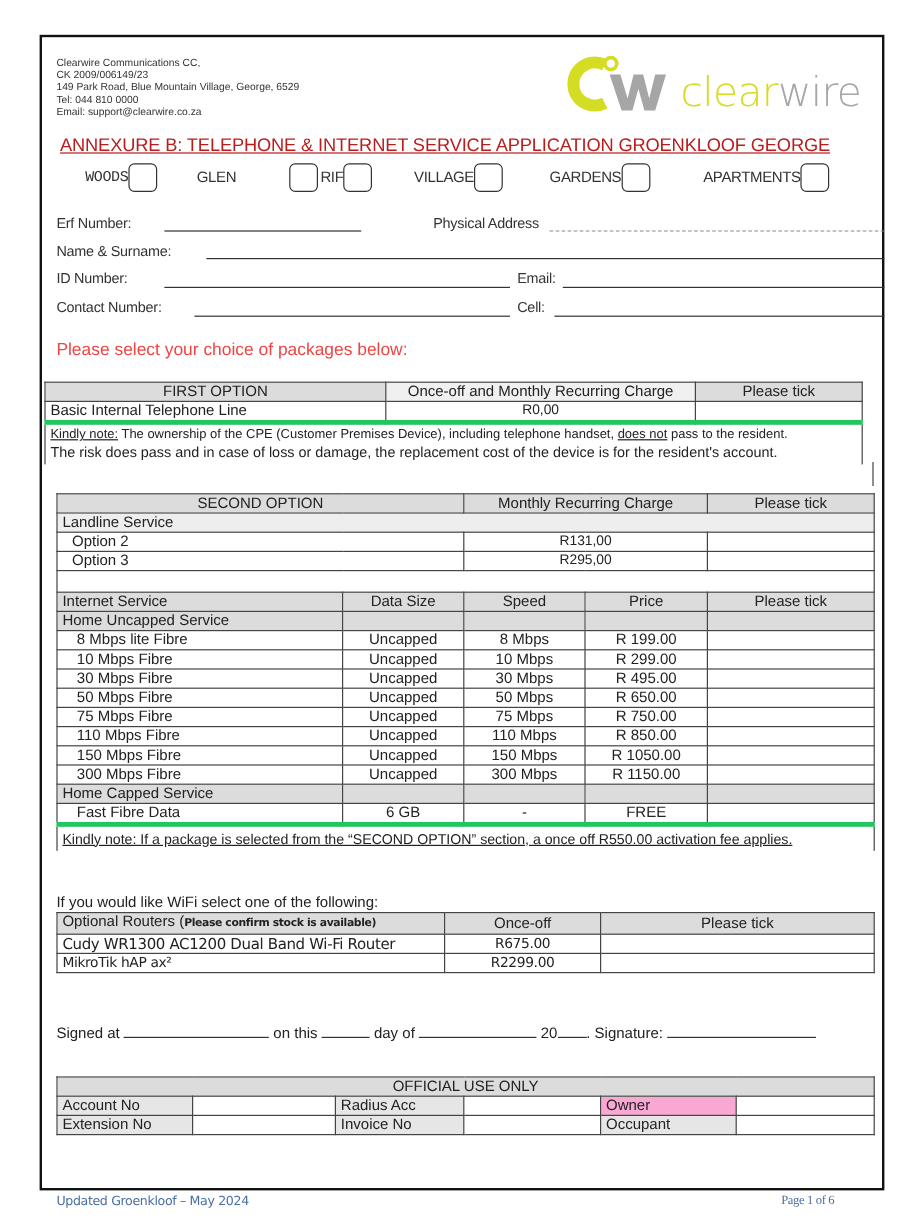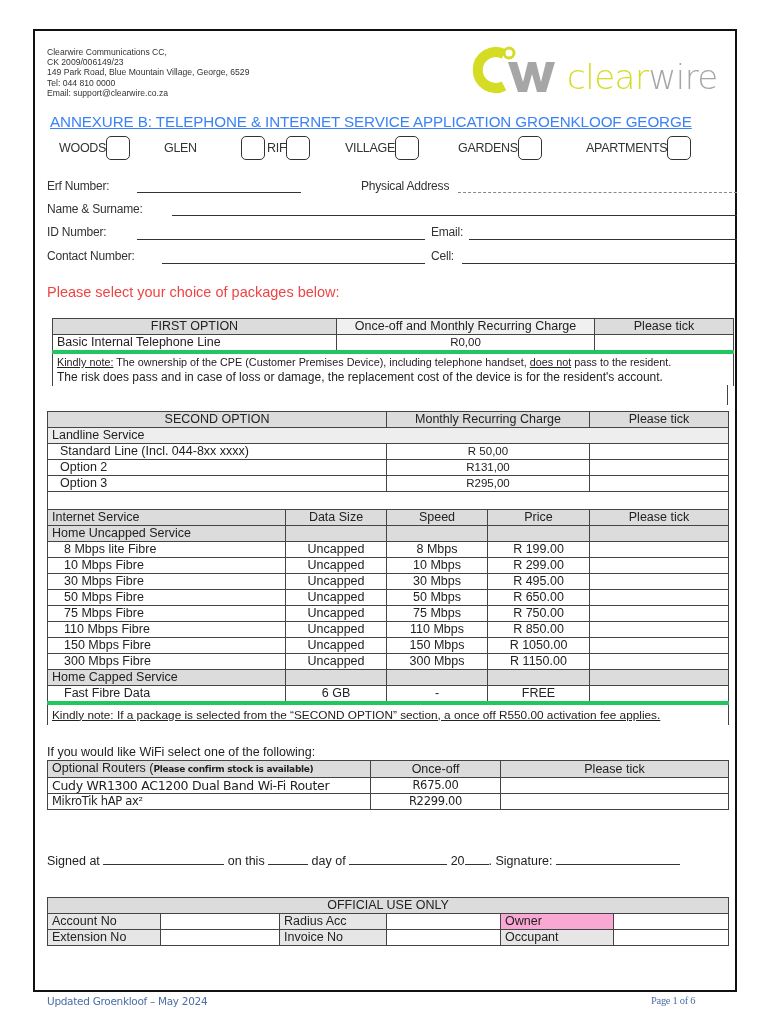--- a/index.html
+++ b/index.html
@@ -4,21 +4,21 @@
   <style>
     html, body { margin: 0; padding: 0; background: #ffffff; }
     body { width: 770px; height: 1024px; position: relative; font-family: "Liberation Sans", sans-serif; color: #222; overflow: hidden; }
     .page-frame { position: absolute; left: 33px; top: 29px; width: 704px; height: 963px; border: 2px solid #111; box-sizing: border-box; }
     .abs { position: absolute; }
     .company { left: 47px; top: 47px; font-size: 8.6px; line-height: 10.2px; color: #333; }
     .logo { left: 470px; top: 40px; width: 250px; height: 60px; }
     .logo-word { position: absolute; left: 97px; top: 17px; font-size: 34px; letter-spacing: -0.5px; font-family: "DejaVu Sans", sans-serif; font-weight: 300; }
     .logo-word .y { color: #d4dc24; }
     .logo-word .g { color: #a6a6a6; }
-    .title { left: 50px; top: 113px; font-size: 15.2px; text-decoration: underline; color: #3b82f6; letter-spacing: -0.1px; white-space: nowrap; }
+    .title { left: 50px; top: 113px; font-size: 15.2px; text-decoration: underline; color: #b91c1c; letter-spacing: -0.1px; white-space: nowrap; }
     .estates { left: 55px; top: 136px; width: 660px; height: 28px; }
     .estate { position: absolute; top: 0; display: flex; align-items: center; font-size: 12.5px; color: #333; letter-spacing: -0.3px; }
     .chk { display: inline-block; width: 24px; height: 24px; border: 1.5px solid #333; border-radius: 5px; box-sizing: border-box; margin-left: 0px; }
     .field-label { font-size: 12px; color: #333; position: absolute; letter-spacing: -0.2px; white-space: nowrap; }
     .line { position: absolute; border-bottom: 1.2px solid #333; height: 0; }
     .line.dash { border-bottom: 1px dashed #888; }
     .prompt { left: 47px; top: 284px; font-size: 14.5px; color: #ef4444; }
     table { border-collapse: collapse; position: absolute; font-size: 12.5px; color: #222; table-layout: fixed; }
     td, th { border: 1px solid #444; padding: 0 4px; height: 15px; line-height: 15px; font-weight: normal; white-space: nowrap; overflow: hidden; }
     .hdr { background: #dcdcdc; }
@@ -53,21 +53,21 @@
     <path d="M34 14 A18 18 0 1 0 34 46" fill="none" stroke="#d4dc24" stroke-width="10"></path>
     <circle cx="39" cy="13" r="5" fill="none" stroke="#d4dc24" stroke-width="3"></circle>
     <polygon points="38,22 47,22 53,42 58,22 66,22 71,42 76,22 85,22 76,52 67,52 62,34 57,52 48,52" fill="#a6a6a6"></polygon>
   </svg>
   <div class="logo-word"><span class="y">clear</span><span class="g">wire</span></div>
 </div>
 
 <div class="abs title">ANNEXURE B: TELEPHONE &amp; INTERNET SERVICE APPLICATION GROENKLOOF GEORGE</div>
 
 <div class="abs estates">
-  <div class="estate" style="left:4px;">
+  <div class="estate" style="left:16px;font-family:Liberation Mono, monospace;">
     <span>WOODS</span>
     <span class="chk"></span>
   </div>
   <div class="estate" style="left:109px;gap:44px;">
     <span>GLEN</span>
     <span class="chk"></span>
   </div>
   <div class="estate" style="left:212px;">
     <span>RIF</span>
     <span class="chk"></span>
@@ -99,21 +99,21 @@
 <div class="field-label" style="left:431px; top:225px;">Email:</div>
 <div class="line" style="left:469px; top:239px; width:268px;"></div>
 
 <div class="field-label" style="left:47px; top:249px;">Contact Number:</div>
 <div class="line" style="left:162px; top:263px; width:263px;"></div>
 <div class="field-label" style="left:431px; top:249px;">Cell:</div>
 <div class="line" style="left:462px; top:263px; width:275px;"></div>
 
 <div class="abs prompt">Please select your choice of packages below:</div>
 
-<table style="left:52px; top:318px; width:681px;">
+<table style="left:37px; top:318px; width:681px;">
   <colgroup>
       <col style="width:284px">
       <col style="width:258px">
       <col style="width:139px">
     </colgroup>
   <tbody>
       <tr class="hdr">
     <td class="c">FIRST OPTION</td>
     <td class="c" style="background:#f0f0f0;">Once-off and Monthly Recurring Charge</td>
     <td class="c">Please tick</td>
@@ -144,25 +144,20 @@
   <tbody>
       <tr class="hdr">
     <td colspan="2" class="c">SECOND OPTION</td>
     <td colspan="2" class="c">Monthly Recurring Charge</td>
     <td class="c">Please tick</td>
   </tr>
   <tr style="background:#eeeeee;">
     <td colspan="5">Landline Service</td>
   </tr>
   <tr>
-    <td colspan="2" class="indent">Standard Line (Incl. 044-8xx xxxx)</td>
-    <td colspan="2" class="c" style="font-size:11.5px;">R 50,00</td>
-    <td></td>
-  </tr>
-  <tr>
     <td colspan="2" class="indent">Option 2</td>
     <td colspan="2" class="c" style="font-size:11.5px;">R131,00</td>
     <td></td>
   </tr>
   <tr>
     <td colspan="2" class="indent">Option 3</td>
     <td colspan="2" class="c" style="font-size:11.5px;">R295,00</td>
     <td></td>
   </tr>
   <tr>

